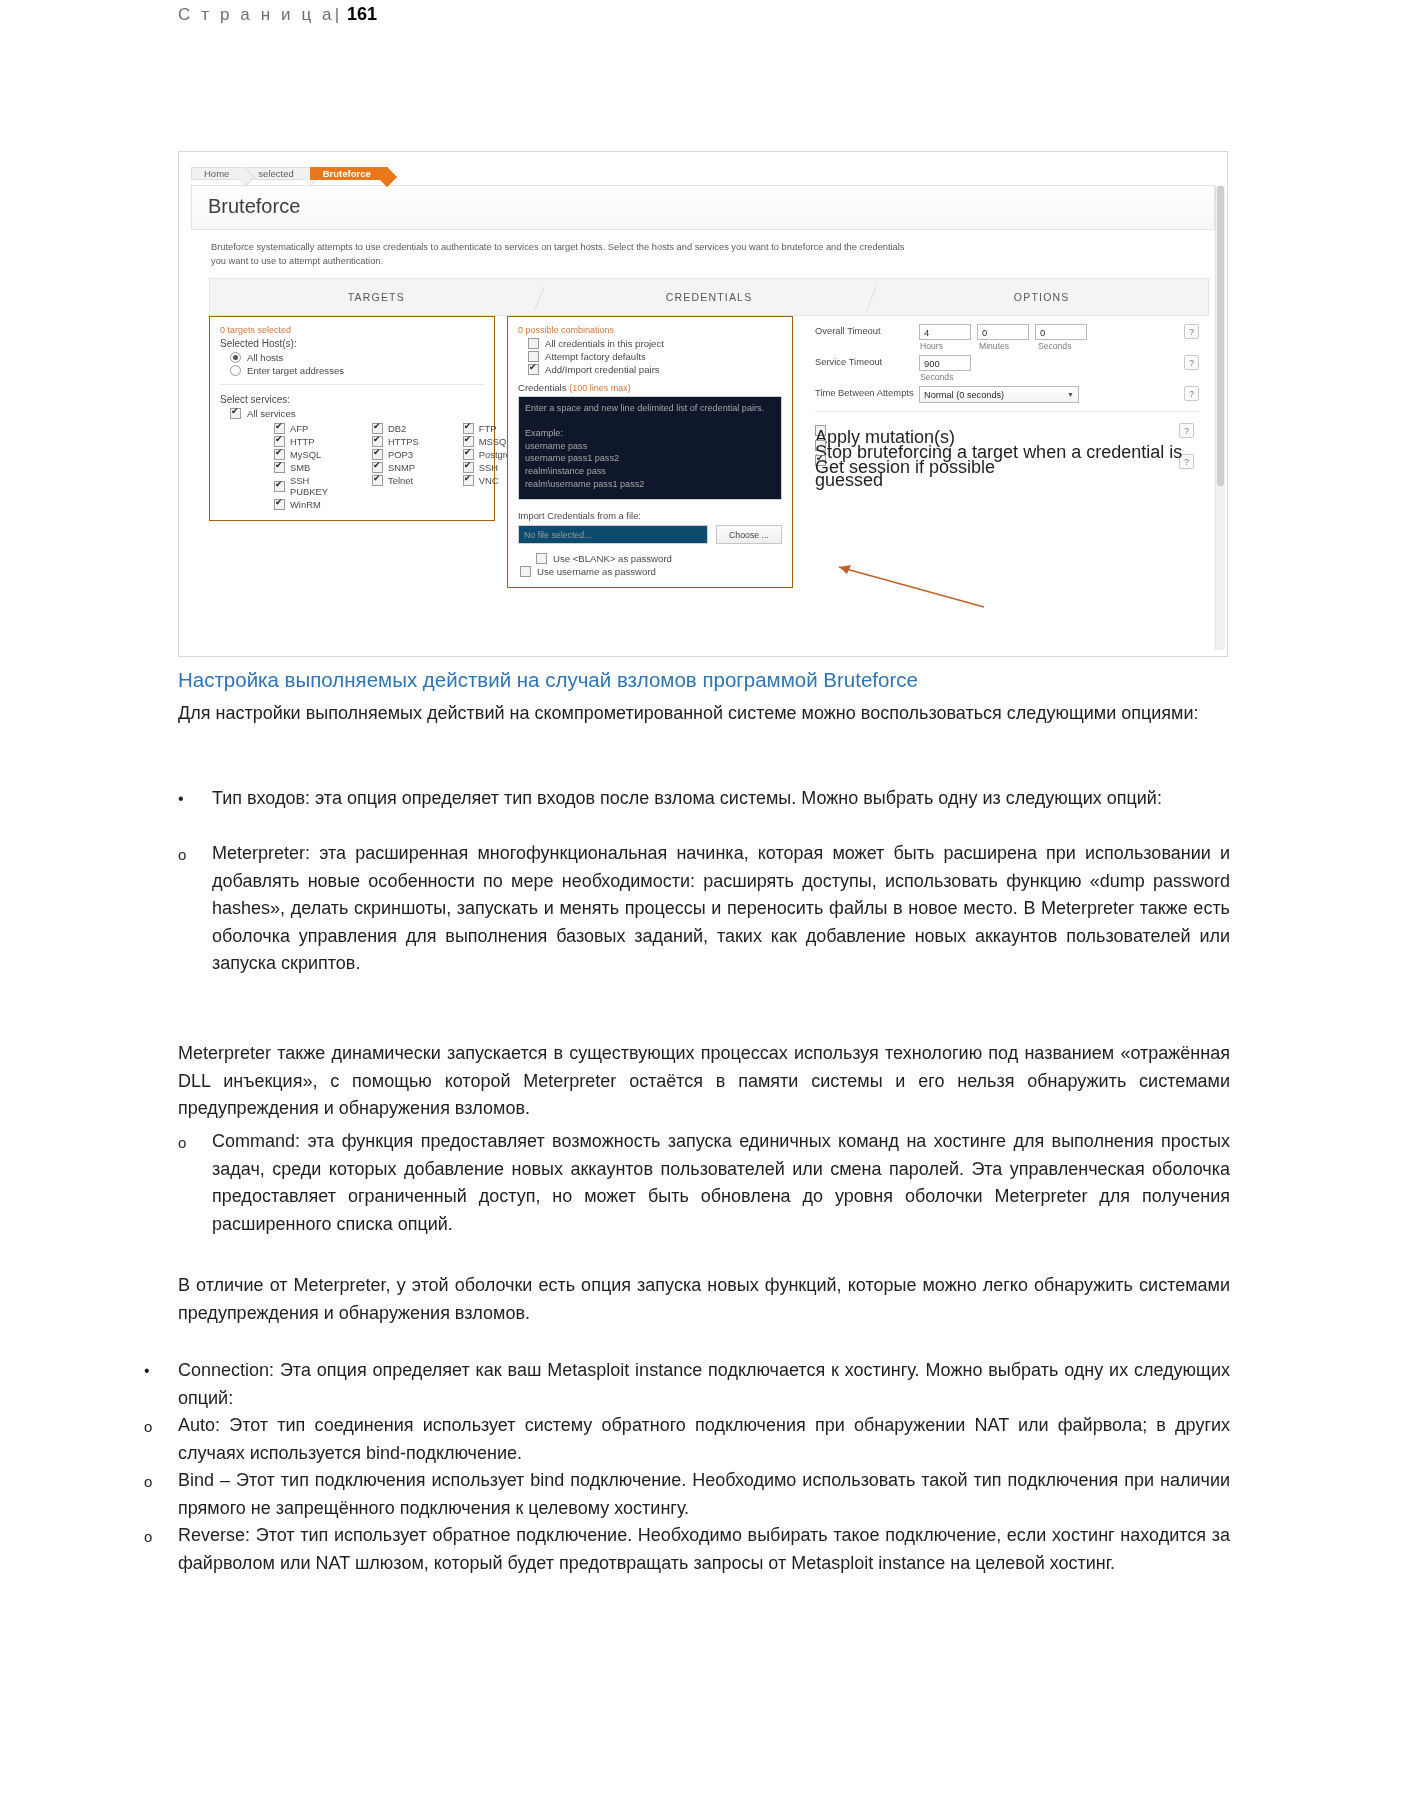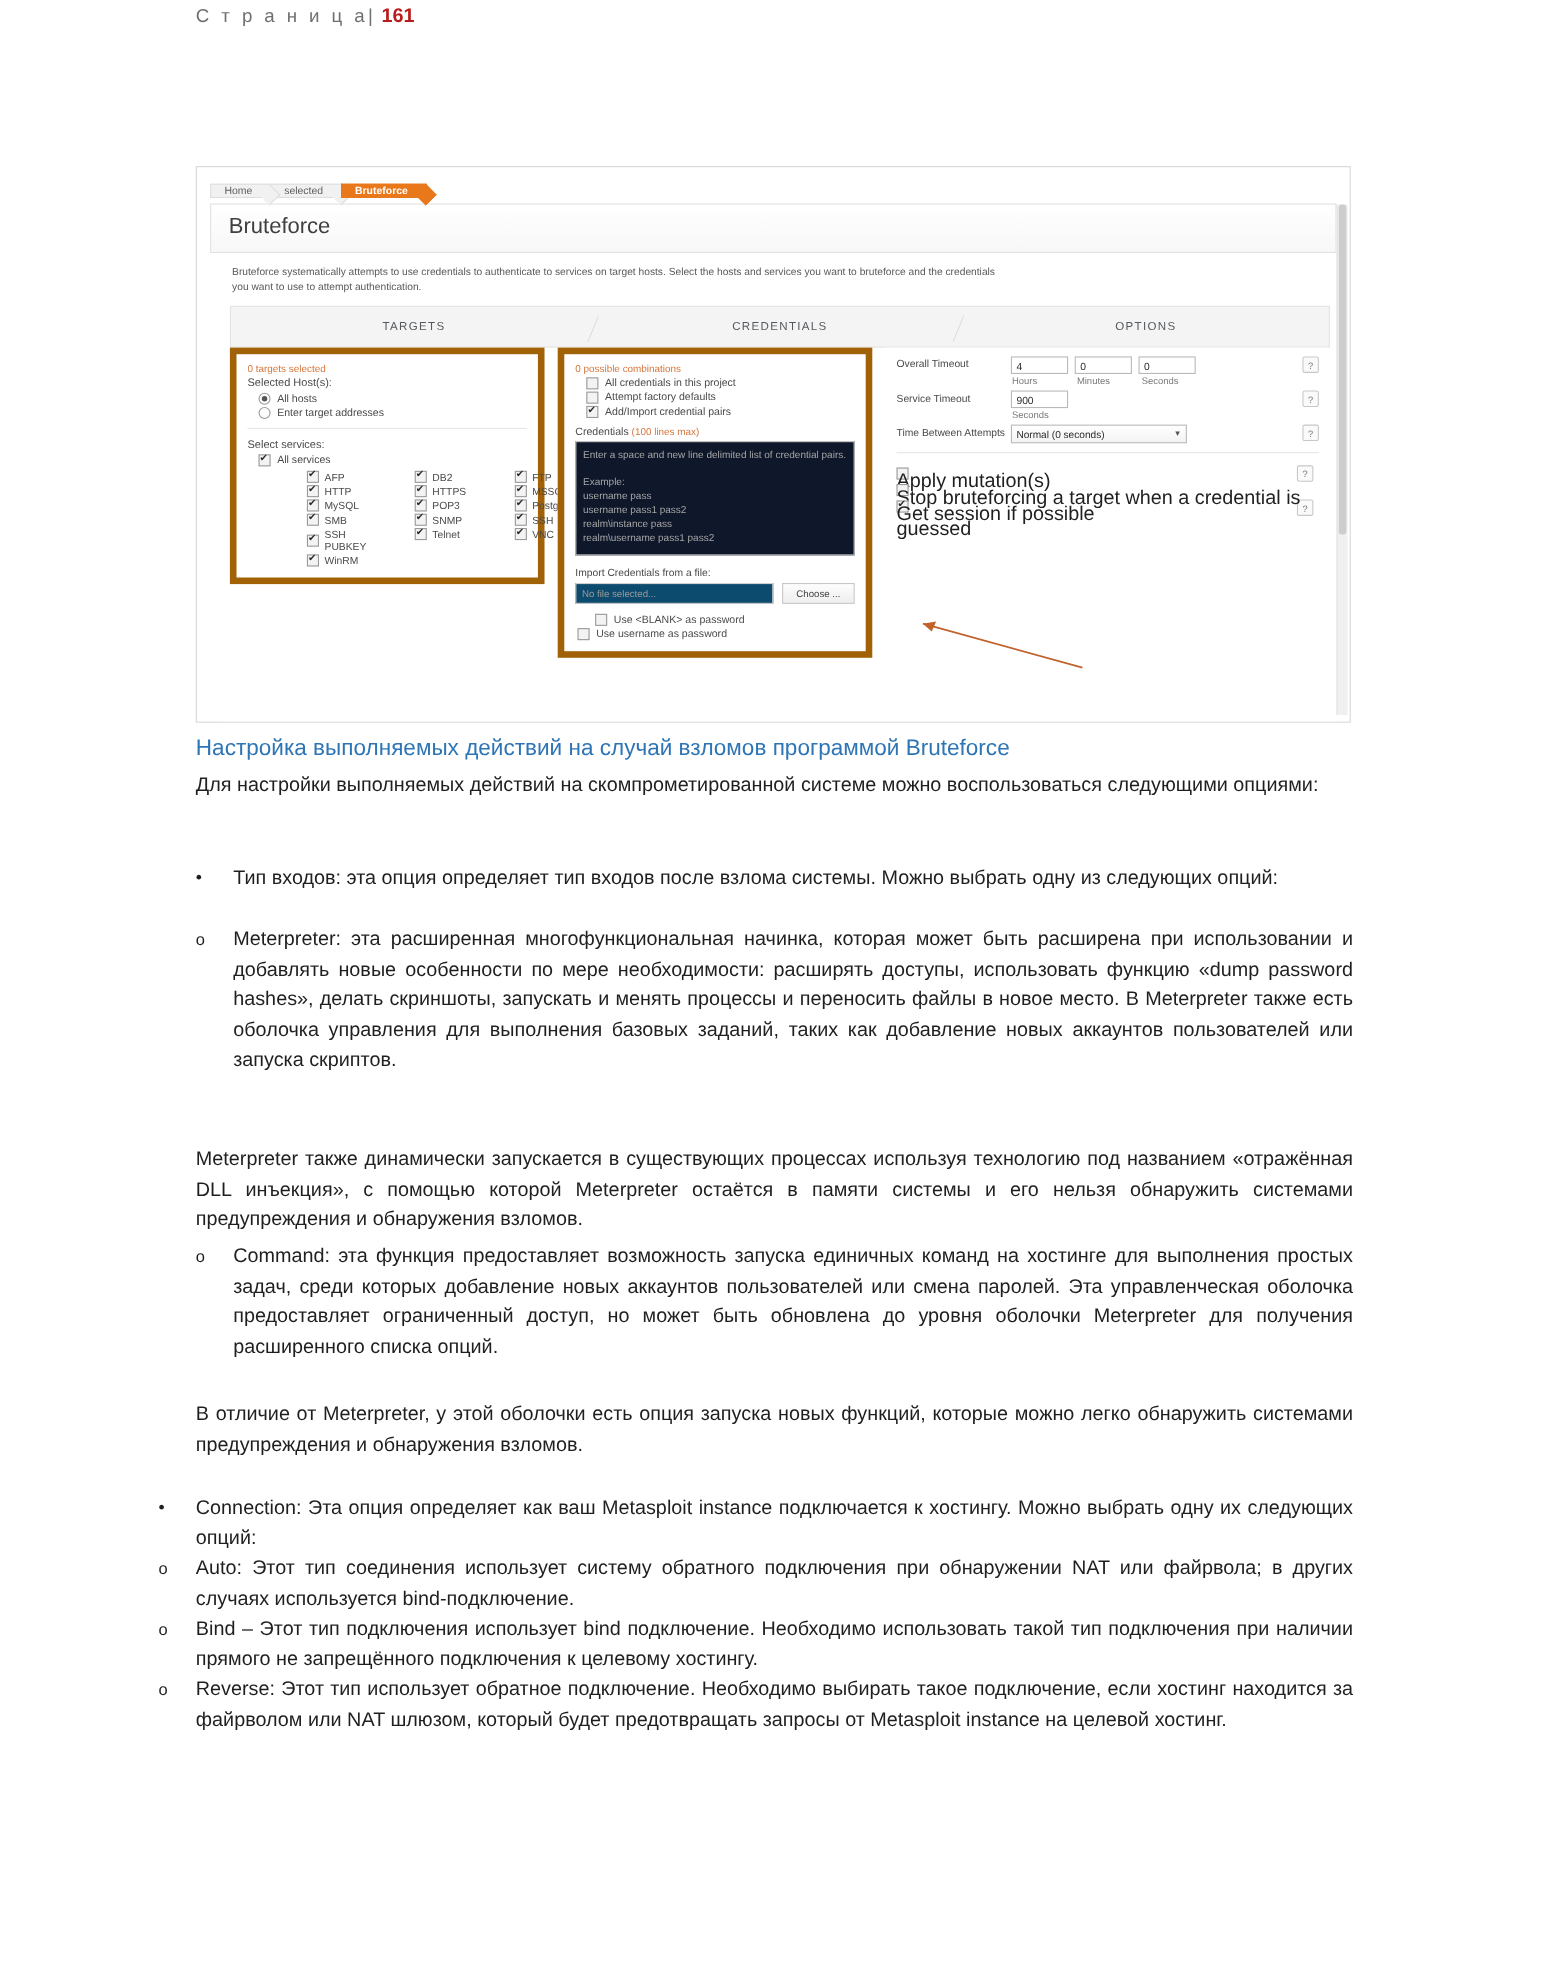--- a/index.html
+++ b/index.html
@@ -5,21 +5,21 @@
   html,body{margin:0;padding:0;}
   body{
     width:1422px;height:1800px;background:#ffffff;
     font-family:"Liberation Sans", sans-serif;
     color:#262626;overflow:hidden;position:relative;
   }
   .page{position:absolute;left:0;top:0;width:1422px;height:1800px;}
 
   
   .page-header{position:absolute;left:178px;top:4px;font-size:17px;color:#6f6f6f;letter-spacing:3.1px;}
-  .page-header .num{color:#b91c1c;font-weight:bold;letter-spacing:0;font-size:18px;}
+  .page-header .num{color:#000000;font-weight:bold;letter-spacing:0;font-size:18px;}
   .page-header .bar{color:#6f6f6f;letter-spacing:0;}
 
   
   .shot{position:absolute;left:178px;top:151px;width:1050px;height:506px;
         background:#ffffff;border:1px solid #d8d8d8;box-sizing:border-box;}
   .shot-inner{position:absolute;left:0;top:0;right:0;bottom:0;overflow:hidden;}
 
   .crumbbar{position:absolute;left:12px;top:9px;height:19px;display:flex;align-items:flex-end;}
   .crumb{position:relative;background:#f1f1f1;border:1px solid #dedede;border-right:none;
          display:flex;align-items:center;padding:0 16px 0 12px;font-size:9.5px;color:#5e5e5e;box-sizing:border-box;}
@@ -43,21 +43,21 @@
            font-size:10.5px;color:#55595e;letter-spacing:1.2px;}
   .wizstep .sep{position:absolute;right:-1px;top:-1px;bottom:-1px;width:22px;overflow:hidden;}
   .wizstep .sep:before{content:"";position:absolute;left:-12px;top:3px;width:30px;height:30px;
        border-right:1px solid #dcdcdc;transform:skewX(-22deg);}
 
   .cols{position:absolute;left:10px;top:84px;right:6px;height:200px;display:flex;}
   .col{box-sizing:border-box;}
   .col.t{width:286px;}
   .col.c{width:286px;margin-left:12px;}
   .col.o{flex:1;margin-left:12px;}
-  .card{border:6px solid #a16207;background:#fff;box-sizing:border-box;padding:8px 10px;}
+  .card{border:1px solid #a16207;background:#fff;box-sizing:border-box;padding:8px 10px;}
 
   .alert{color:#d4753a;font-size:9px;margin-bottom:3px;}
   .lbl{font-size:10px;color:#4a4a4a;margin-bottom:3px;}
   .opt{display:flex;align-items:center;font-size:9.6px;color:#4a4a4a;margin:2px 0 2px 10px;}
   .opt .ctl{margin-right:6px;flex:none;}
   .rad{width:9px;height:9px;border-radius:50%;border:1px solid #9a9a9a;background:#fdfdfd;display:inline-block;position:relative;}
   .rad.on:after{content:"";position:absolute;left:2px;top:2px;width:5px;height:5px;border-radius:50%;background:#545454;}
   .cbx{width:9px;height:9px;border:1px solid #9a9a9a;background:#f3f3f3;display:inline-block;position:relative;}
   .cbx.on:after{content:"✔";position:absolute;left:0px;top:-3px;font-size:9px;color:#2a2a2a;line-height:11px;}
   .rule{border-top:1px solid #e6e6e6;margin:8px 0 9px 0;}

